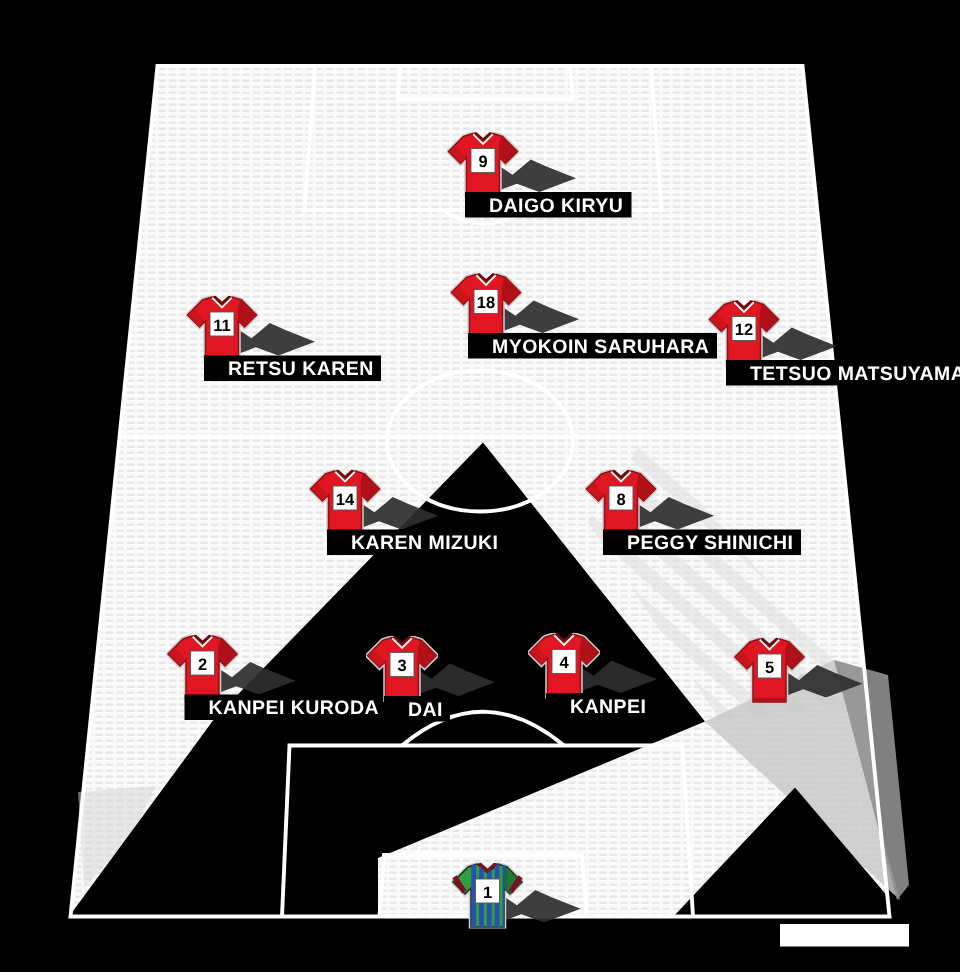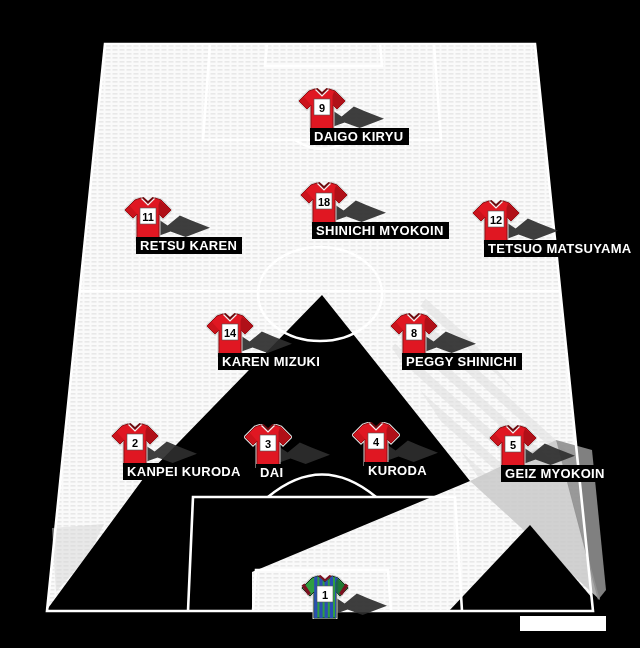--- a/index.html
+++ b/index.html
@@ -9,21 +9,21 @@
   .player{position:absolute;width:48px;height:60px;}
   .player .shadow{
      position:absolute;left:28px;top:17px;width:58px;height:23px;
      background:#2e2e2e;opacity:.92;
      clip-path:polygon(0% 58%,14% 28%,27% 50%,48% 6%,66% 26%,100% 60%,58% 100%,32% 76%,13% 94%);
   }
   .player svg{position:absolute;left:0;top:0;}
   .player .label{
      position:absolute;left:12px;top:40px;white-space:nowrap;
      background:#000;color:#fff;font-weight:bold;font-size:13px;line-height:15px;
-     padding:1px 5px 1px 4px;letter-spacing:.3px;text-align:center;
+     padding:1px 5px 1px 16px;letter-spacing:.3px;text-align:center;
   }
   .num{font:bold 11px "Liberation Sans",sans-serif;}
   #watermark-box{position:absolute;left:520px;top:616px;width:86px;height:15px;background:#fff;}
 </style>
 </head>
 <body>
 
 <div id="stage">
 
   <svg width="0" height="0" style="position:absolute">
@@ -127,21 +127,21 @@
           <rect x="34" y="0" width="3.2" height="44" fill="#2b4fb2"></rect>
         </g>
         <path d="M36 3.5 L47 13 L39 21 L34.5 16.5 L34.5 8 Z" fill="#1c6b2d" opacity="0.75"></path>
         <line x1="2" y1="9.5" x2="8.5" y2="19.5" stroke="#7a1020" stroke-width="3.4"></line>
         <line x1="46" y1="9.5" x2="39.5" y2="19.5" stroke="#7a1020" stroke-width="3.4"></line>
         <path d="M17 1 L24 6.5 L31 1 L28.5 0 L24 4 L19.5 0 Z" fill="#7a1020"></path>
       </g>
       <rect class="patch" x="16" y="11" width="16" height="16" fill="#ffffff" stroke="#555" stroke-width="0.6"></rect>
       <text class="num" x="24" y="23.5" text-anchor="middle" fill="#000">18</text>
     </svg>
-    <div class="label">SHINICHI MYOKOIN</div>
+    <div class="label">MYOKOIN SARUHARA</div>
   </div>
 
   <div class="player" style="left: 124px; top: 197px; z-index: 12;">
     <div class="shadow"></div>
     <svg width="48" height="44" viewBox="0 0 48 44">
 
       <path class="rim" d="M17 1 L24 7 L31 1 L37 3 L47 13 L39 21 L35 17 L35 43 L13 43 L13 17 L9 21 L1 13 L11 3 Z" fill="none" stroke="#cfcfcf" stroke-width="3"></path>
       <g class="kit kit-outfield">
         <path d="M17 1 L24 7 L31 1 L37 3 L47 13 L39 21 L35 17 L35 43 L13 43 L13 17 L9 21 L1 13 L11 3 Z" fill="#e01722" stroke="#8f1015" stroke-width="1"></path>
         <path d="M36 3.5 L47 13 L39 21 L34.5 16.5 L34.5 8 Z" fill="#b01018"></path>
@@ -358,21 +358,21 @@
           <rect x="34" y="0" width="3.2" height="44" fill="#2b4fb2"></rect>
         </g>
         <path d="M36 3.5 L47 13 L39 21 L34.5 16.5 L34.5 8 Z" fill="#1c6b2d" opacity="0.75"></path>
         <line x1="2" y1="9.5" x2="8.5" y2="19.5" stroke="#7a1020" stroke-width="3.4"></line>
         <line x1="46" y1="9.5" x2="39.5" y2="19.5" stroke="#7a1020" stroke-width="3.4"></line>
         <path d="M17 1 L24 6.5 L31 1 L28.5 0 L24 4 L19.5 0 Z" fill="#7a1020"></path>
       </g>
       <rect class="patch" x="16" y="11" width="16" height="16" fill="#ffffff" stroke="#555" stroke-width="0.6"></rect>
       <text class="num" x="24" y="23.5" text-anchor="middle" fill="#000">4</text>
     </svg>
-    <div class="label">KURODA</div>
+    <div class="label">KANPEI</div>
   </div>
 
   <div class="player" style="left: 489px; top: 425px; z-index: 19;">
     <div class="shadow"></div>
     <svg width="48" height="44" viewBox="0 0 48 44">
 
       <path class="rim" d="M17 1 L24 7 L31 1 L37 3 L47 13 L39 21 L35 17 L35 43 L13 43 L13 17 L9 21 L1 13 L11 3 Z" fill="none" stroke="#cfcfcf" stroke-width="3"></path>
       <g class="kit kit-outfield">
         <path d="M17 1 L24 7 L31 1 L37 3 L47 13 L39 21 L35 17 L35 43 L13 43 L13 17 L9 21 L1 13 L11 3 Z" fill="#e01722" stroke="#8f1015" stroke-width="1"></path>
         <path d="M36 3.5 L47 13 L39 21 L34.5 16.5 L34.5 8 Z" fill="#b01018"></path>
@@ -391,21 +391,20 @@
           <rect x="34" y="0" width="3.2" height="44" fill="#2b4fb2"></rect>
         </g>
         <path d="M36 3.5 L47 13 L39 21 L34.5 16.5 L34.5 8 Z" fill="#1c6b2d" opacity="0.75"></path>
         <line x1="2" y1="9.5" x2="8.5" y2="19.5" stroke="#7a1020" stroke-width="3.4"></line>
         <line x1="46" y1="9.5" x2="39.5" y2="19.5" stroke="#7a1020" stroke-width="3.4"></line>
         <path d="M17 1 L24 6.5 L31 1 L28.5 0 L24 4 L19.5 0 Z" fill="#7a1020"></path>
       </g>
       <rect class="patch" x="16" y="11" width="16" height="16" fill="#ffffff" stroke="#555" stroke-width="0.6"></rect>
       <text class="num" x="24" y="23.5" text-anchor="middle" fill="#000">5</text>
     </svg>
-    <div class="label">GEIZ MYOKOIN</div>
   </div>
 
   <div class="player" style="left: 301px; top: 575px; z-index: 20;">
     <div class="shadow"></div>
     <svg width="48" height="44" viewBox="0 0 48 44">
 
       <path class="rim" d="M17 1 L24 7 L31 1 L37 3 L47 13 L39 21 L35 17 L35 43 L13 43 L13 17 L9 21 L1 13 L11 3 Z" fill="none" stroke="#cfcfcf" stroke-width="3"></path>
       <g class="kit kit-outfield" style="display: none;">
         <path d="M17 1 L24 7 L31 1 L37 3 L47 13 L39 21 L35 17 L35 43 L13 43 L13 17 L9 21 L1 13 L11 3 Z" fill="#e01722" stroke="#8f1015" stroke-width="1"></path>
         <path d="M36 3.5 L47 13 L39 21 L34.5 16.5 L34.5 8 Z" fill="#b01018"></path>

